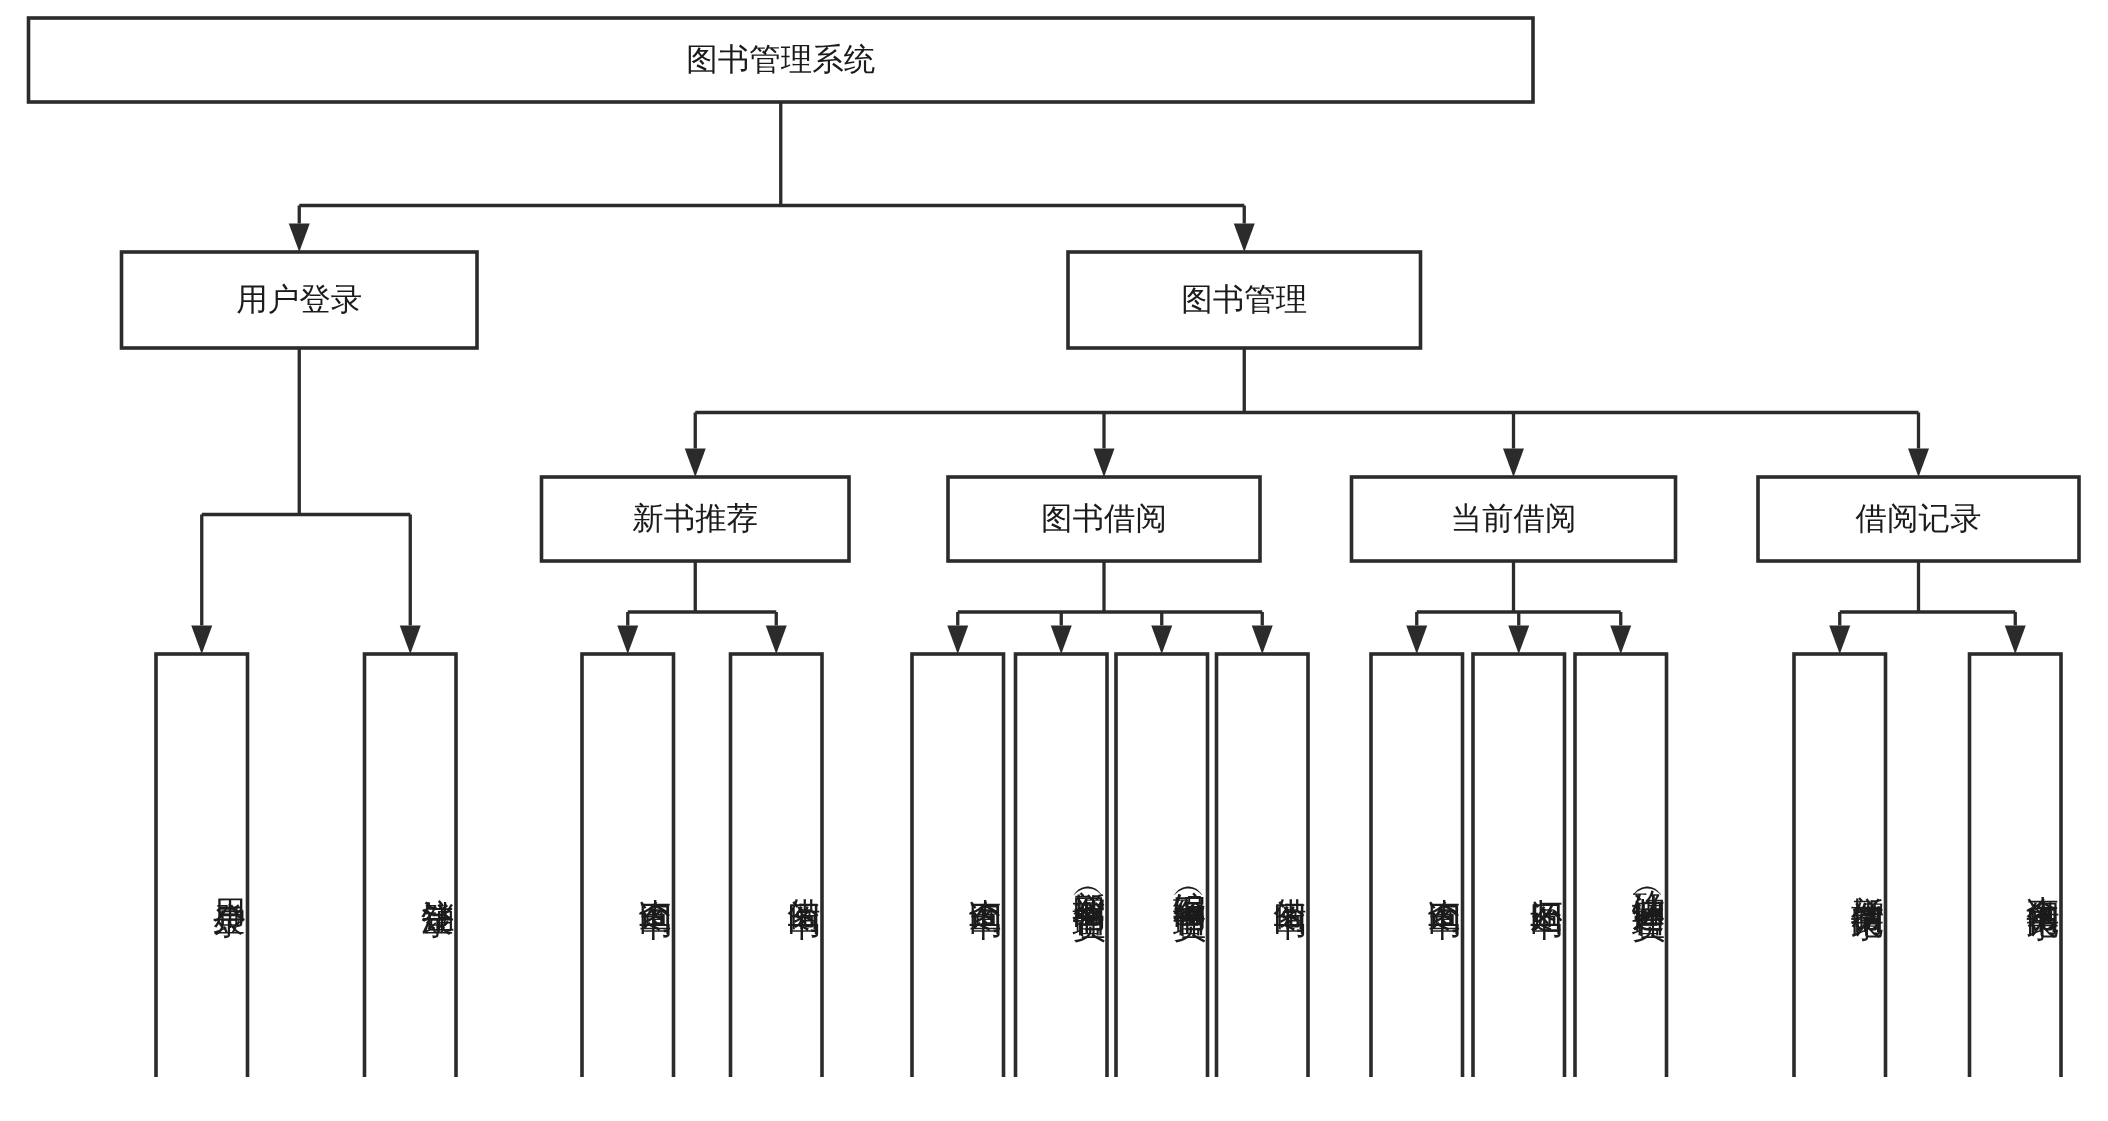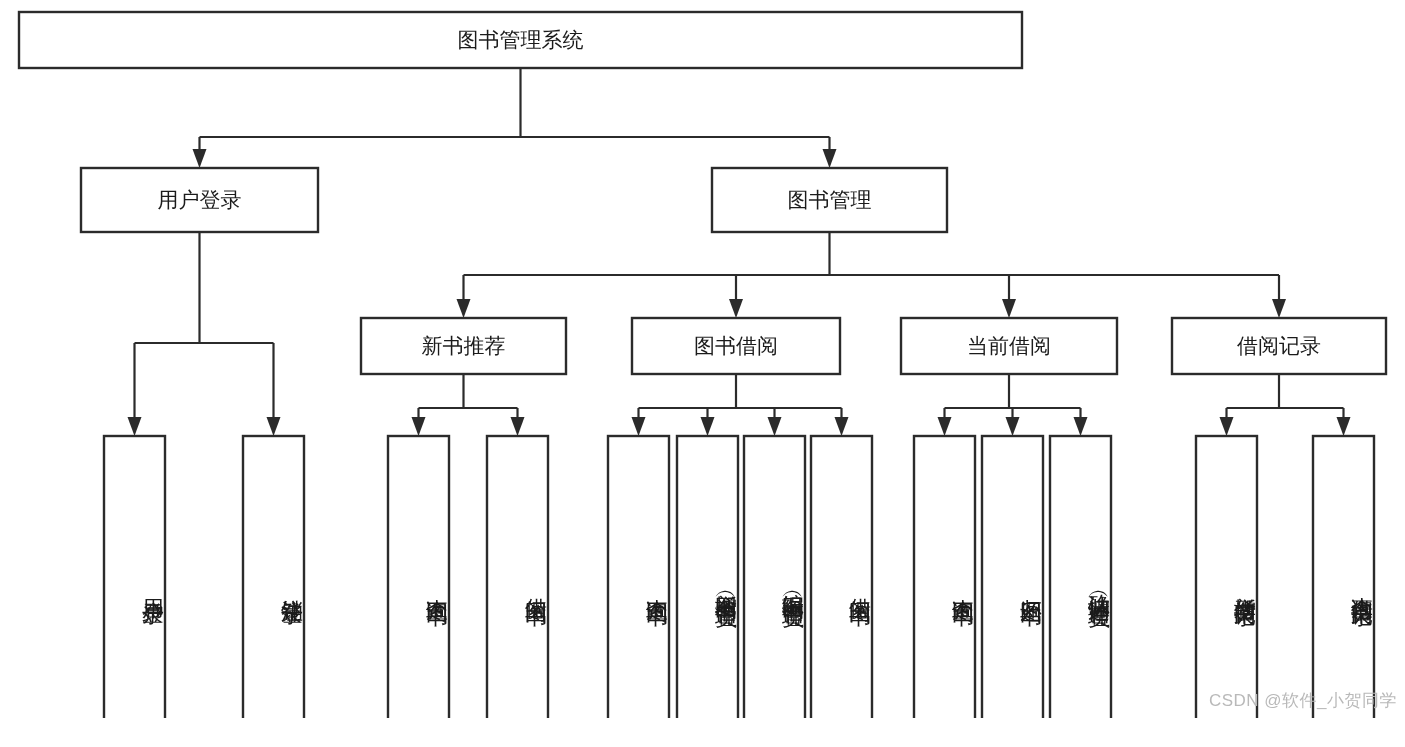--- a/index.html
+++ b/index.html
@@ -177,14 +177,13 @@
       <div class="node-label-v" style="left: 677px; top: 444px; width: 61px; height: 281px;">新增图书（管理员）</div>
       <div class="node-label-v" style="left: 744px; top: 444px; width: 61px; height: 281px;">编辑图书（管理员）</div>
       <div class="node-label-v" style="left: 811px; top: 444px; width: 61px; height: 281px;">借阅图书</div>
       <div class="node-label-v" style="left: 914px; top: 444px; width: 61px; height: 281px;">查询图书</div>
       <div class="node-label-v" style="left: 982px; top: 444px; width: 61px; height: 281px;">归还图书</div>
       <div class="node-label-v" style="left: 1050px; top: 444px; width: 61px; height: 281px;">确认归还（管理员）</div>
       <div class="node-label-v" style="left: 1196px; top: 444px; width: 61px; height: 281px;">新增借阅记录</div>
       <div class="node-label-v" style="left: 1313px; top: 444px; width: 61px; height: 281px;">查询借阅记录</div>
     </div>
 
-  <div class="watermark">CSDN @软件_小贺同学</div>
 </div>
 
 </body></html>

